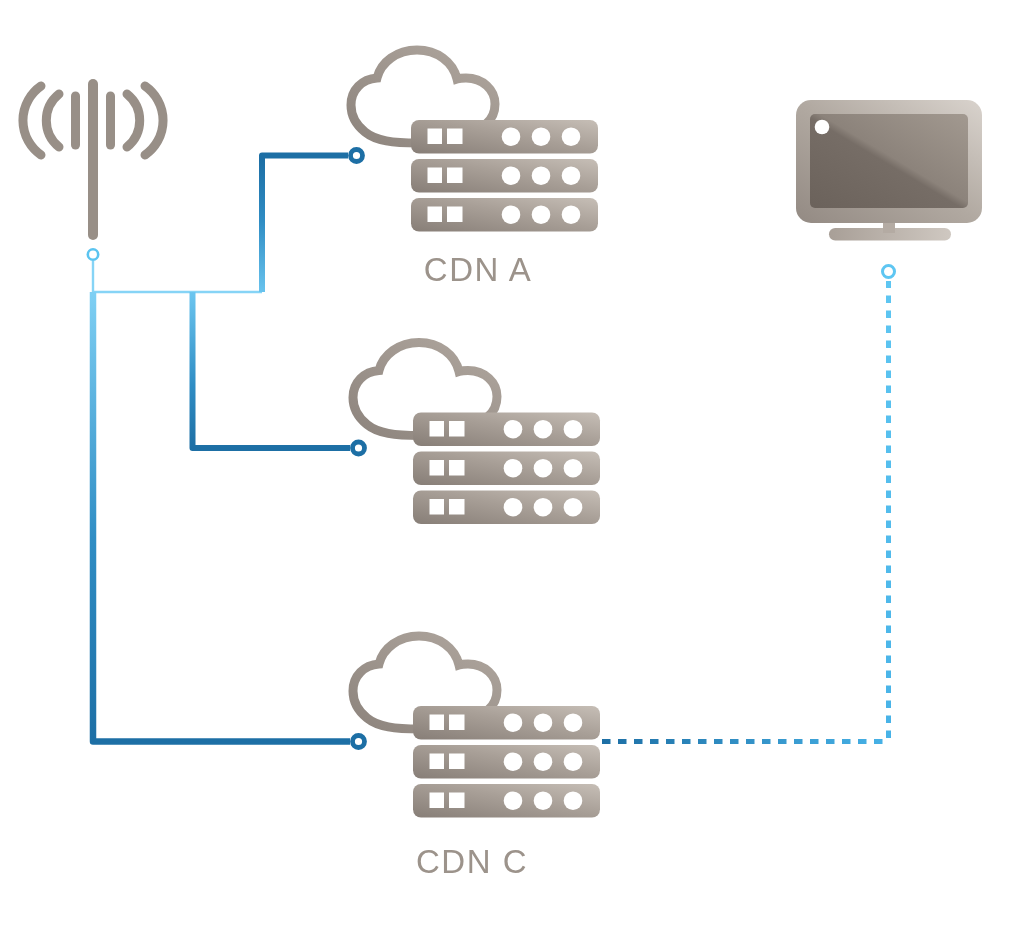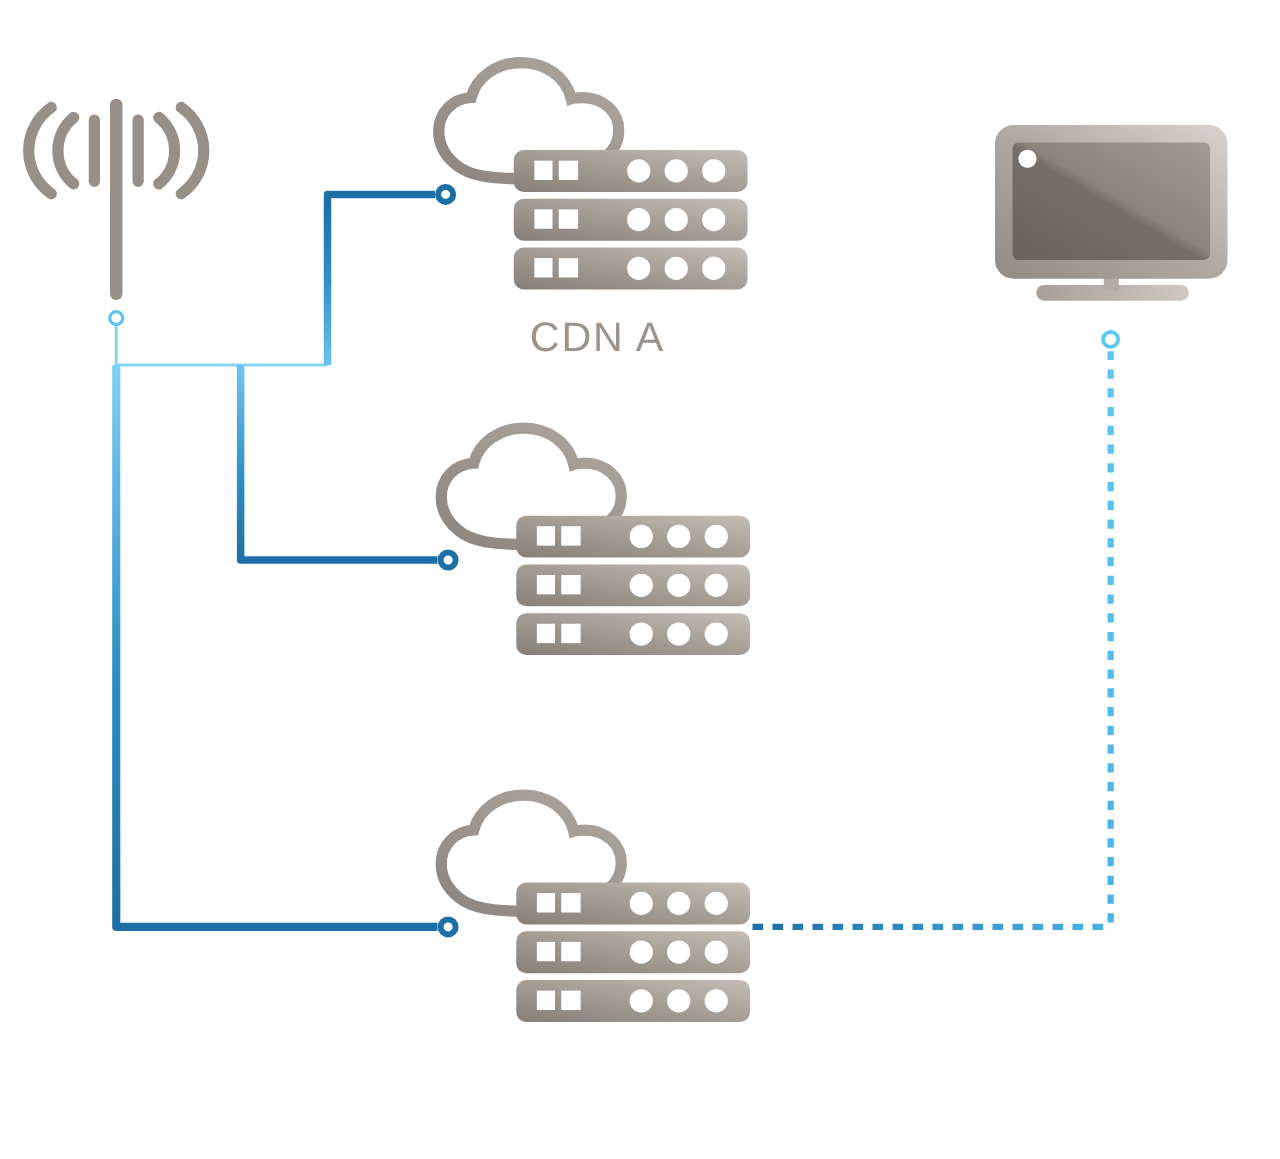--- a/index.html
+++ b/index.html
@@ -143,14 +143,15 @@
     <g>
       <rect x="829" y="228" width="122" height="12.5" rx="6.2" fill="url(#standGrad)"></rect>
       <rect x="883" y="215" width="12" height="18" fill="#b4aba3"></rect>
       <rect x="796" y="100" width="186" height="123" rx="15" fill="url(#frameGrad)"></rect>
       <rect x="810" y="114" width="158" height="94" rx="5" fill="url(#screenGrad)"></rect>
       <circle cx="822" cy="127" r="7.3" fill="#fff"></circle>
     </g>
   </svg>
 
   <div class="node-label" style="left:478px;top:251px;">CDN A</div>
+  <div class="node-label" style="left:472px;top:843px;">CDN C</div>
 
 </div>
 
 </body></html>

